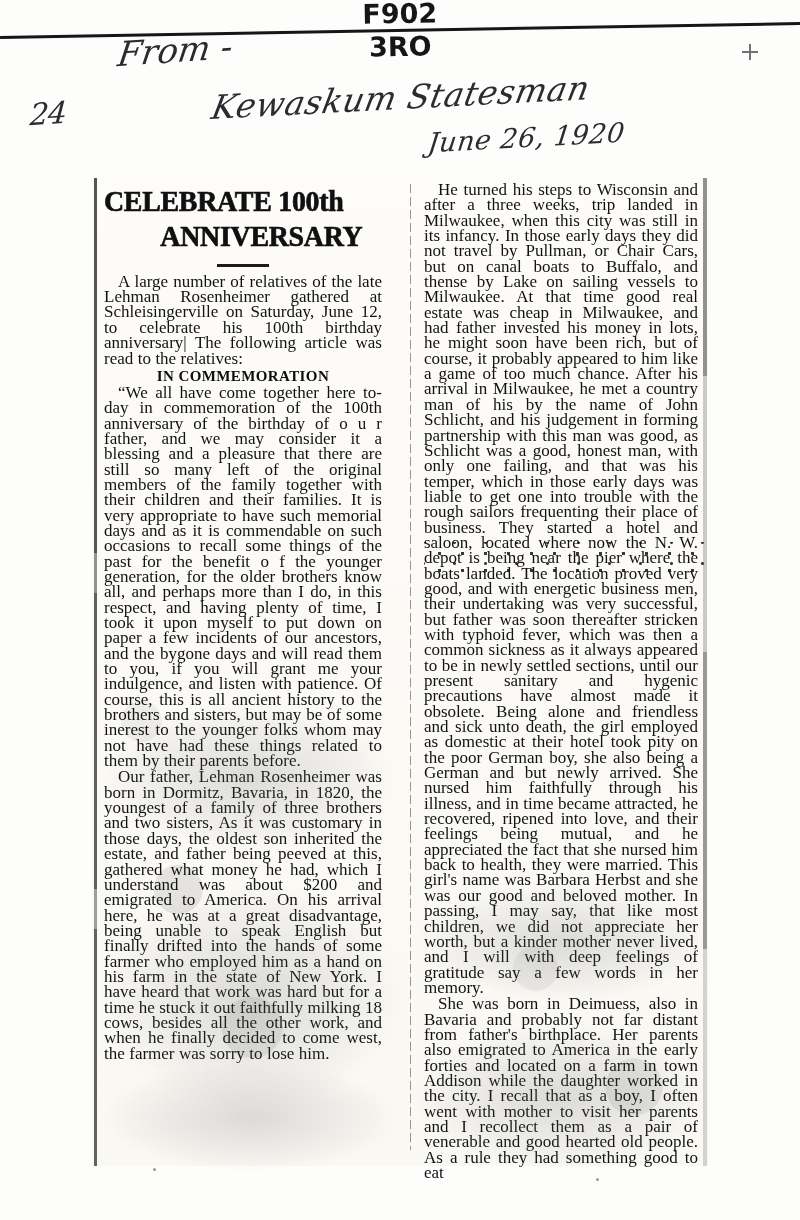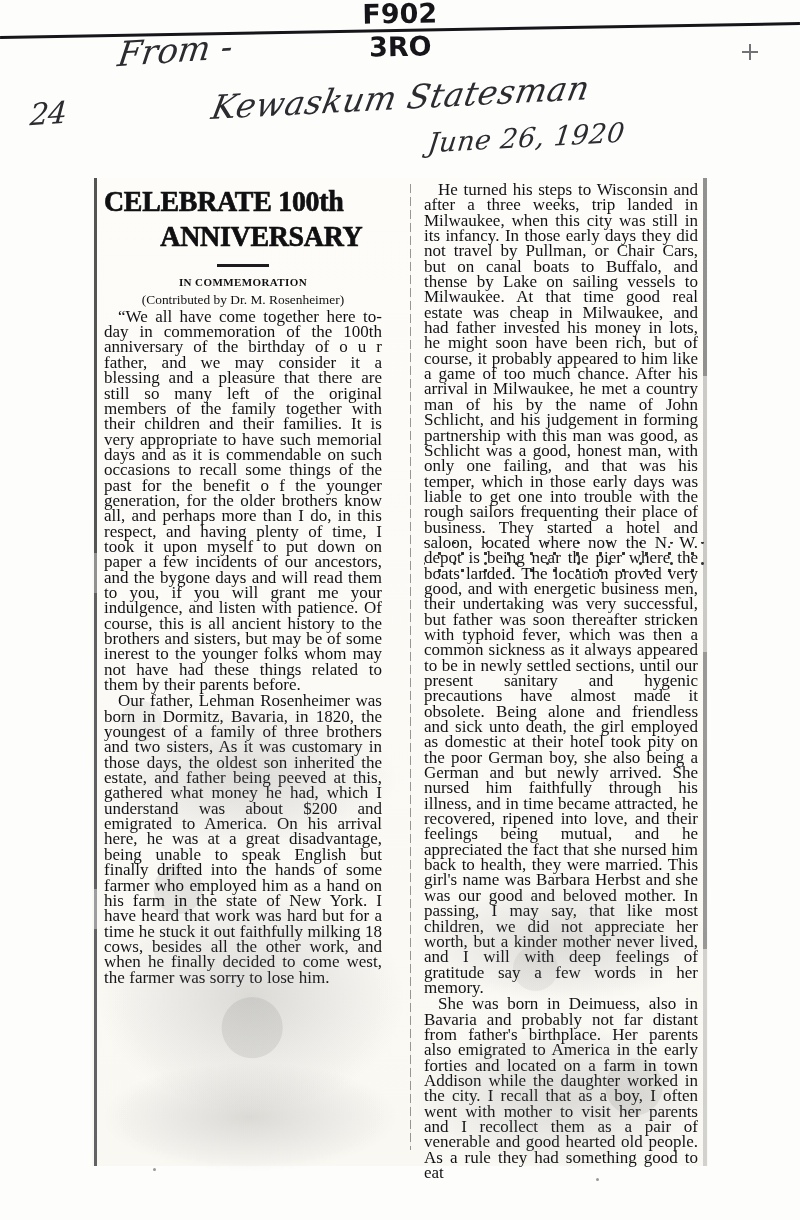--- a/index.html
+++ b/index.html
@@ -226,21 +226,21 @@
     margin: 0;
     text-indent: 14px;
     word-spacing: 0.2px;
     -webkit-font-smoothing: none;
   }
   .para + .para { margin-top: 1px; }
 
   .subhead {
     font-family: "Liberation Serif", serif;
     font-weight: bold;
-    font-size: 11px;
+    font-size: 15px;
     line-height: 17px;
     color: #121214;
     text-align: center;
     letter-spacing: 0.4px;
     margin: 2px 0 0 0;
   }
   .byline {
     font-family: "Liberation Serif", serif;
     font-size: 13.4px;
     line-height: 16px;
@@ -303,24 +303,24 @@
 
       <div class="col col-left">
 
         <div class="headline">
           <span class="hl-line-1">CELEBRATE 100th</span>
           <span class="hl-line-2">ANNIVERSARY</span>
         </div>
 
         <div class="hl-divider"></div>
 
+        <p class="para">A large number of relatives of the late Lehman Rosenheimer gathered at Schleisingerville on Saturday, June 12, to celebrate his 100th birthday anniversary| The following article was read to the relatives:</p>
 
         <div class="subhead">IN COMMEMORATION</div>
 
-        <div class="byline">(Contributed by Dr. M. Rosenheimer)</div>
 
         <p class="para">“We all have come together here to-day in commemoration of the 100th anniversary of the birthday of o u r father, and we may consider it a blessing and a pleasure that there are still so many left of the original members of the family together with their children and their families. It is very appropriate to have such memorial days and as it is commendable on such occasions to recall some things of the past for the benefit o f the younger generation, for the older brothers know all, and perhaps more than I do, in this respect, and having plenty of time, I took it upon myself to put down on paper a few incidents of our ancestors, and the bygone days and will read them to you, if you will grant me your indulgence, and listen with patience. Of course, this is all ancient history to the brothers and sisters, but may be of some inerest to the younger folks whom may not have had these things related to them by their parents before.</p>
 
         <p class="para">Our father, Lehman Rosenheimer was born in Dormitz, Bavaria, in 1820, the youngest of a family of three brothers and two sisters, As it was customary in those days, the oldest son inherited the estate, and father being peeved at this, gathered what money he had, which I understand was about $200 and emigrated to America. On his arrival here, he was at a great disadvantage, being unable to speak English but finally drifted into the hands of some farmer who employed him as a hand on his farm in the state of New York. I have heard that work was hard but for a time he stuck it out faithfully milking 18 cows, besides all the other work, and when he finally decided to come west, the farmer was sorry to lose him.</p>
 
         <div class="grime grime-l1"></div>
         <div class="grime grime-l2"></div>
         <div class="grime grime-l3"></div>
       </div>
 

